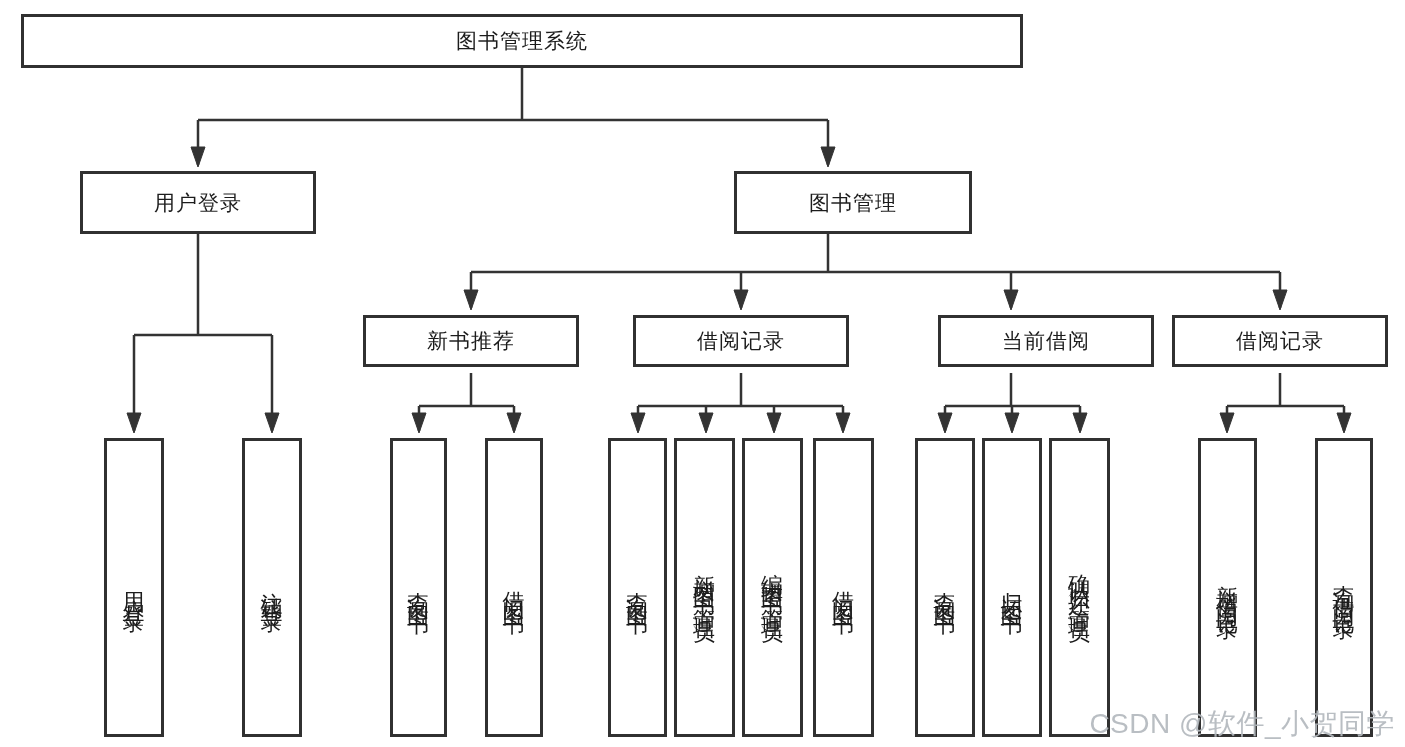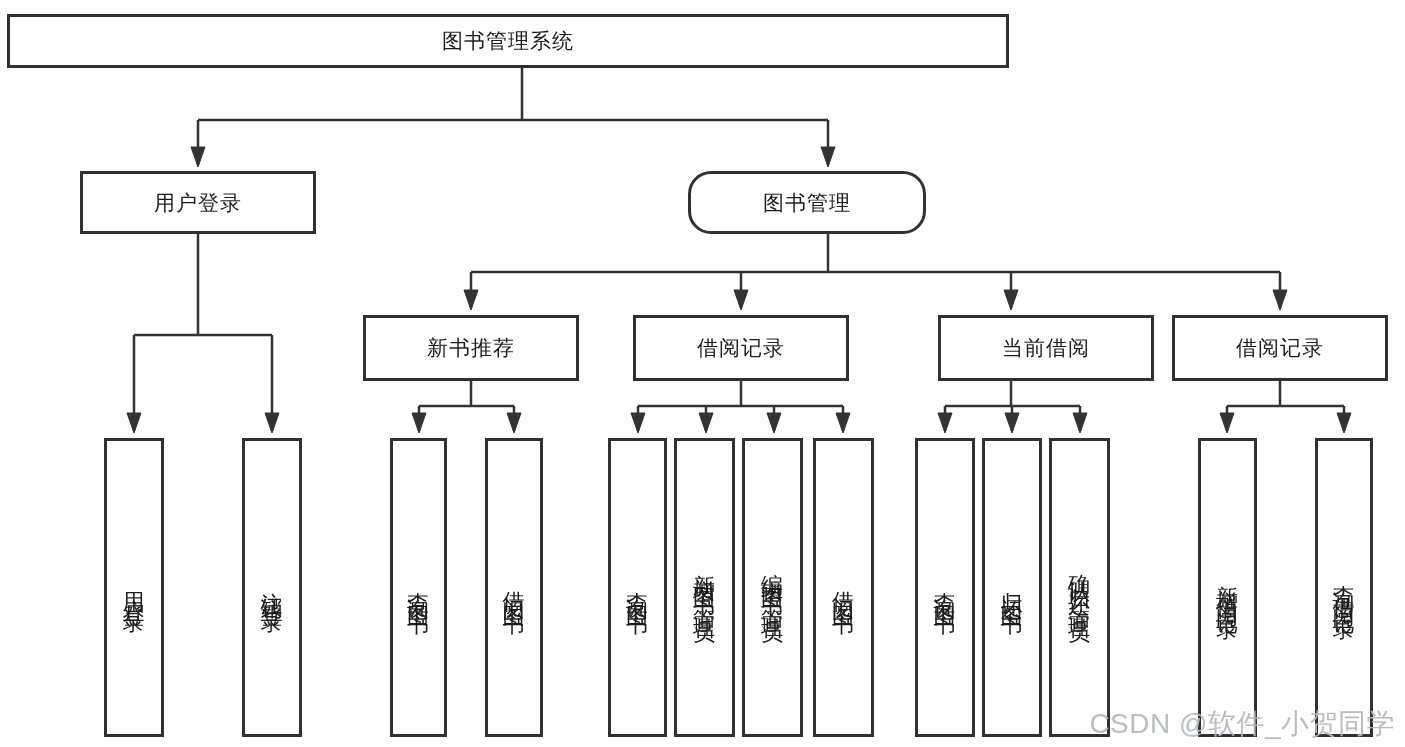--- a/index.html
+++ b/index.html
@@ -22,26 +22,26 @@
   }
   .h-label{font-size:21px;letter-spacing:1px;white-space:nowrap;}
   .leaf .v-label{
     writing-mode:vertical-rl;
     line-height:1.05;
     font-size:22px;
     letter-spacing:7px;
     white-space:nowrap;
   }
   
-  #n-root   {left:7px;  top:14px;  width:1002px; height:54px;}
+  #n-root   {left:21px;  top:14px;  width:1002px; height:54px;}
   
   #n-login  {left:80px;  top:171px; width:236px;  height:63px;}
-  #n-mgmt   {left:688px; top:171px; width:238px;  height:63px;border-radius:23px;}
+  #n-mgmt   {left:734px; top:171px; width:238px;  height:63px;}
   
-  .l3{top:315px;height:66px;}
+  .l3{top:315px;height:52px;}
   #n-rec    {left:363px;  width:216px;}
   #n-borrow {left:633px;  width:216px;}
   #n-current{left:938px;  width:216px;}
   #n-record {left:1172px; width:216px;}
   
   .leaf{top:438px;height:299px;}
   #lf-login-user   {left:104px;  width:60px;}
   #lf-login-logout {left:242px;  width:60px;}
   #lf-rec-query    {left:390px;  width:57px;}
   #lf-rec-borrow   {left:485px;  width:58px;}

